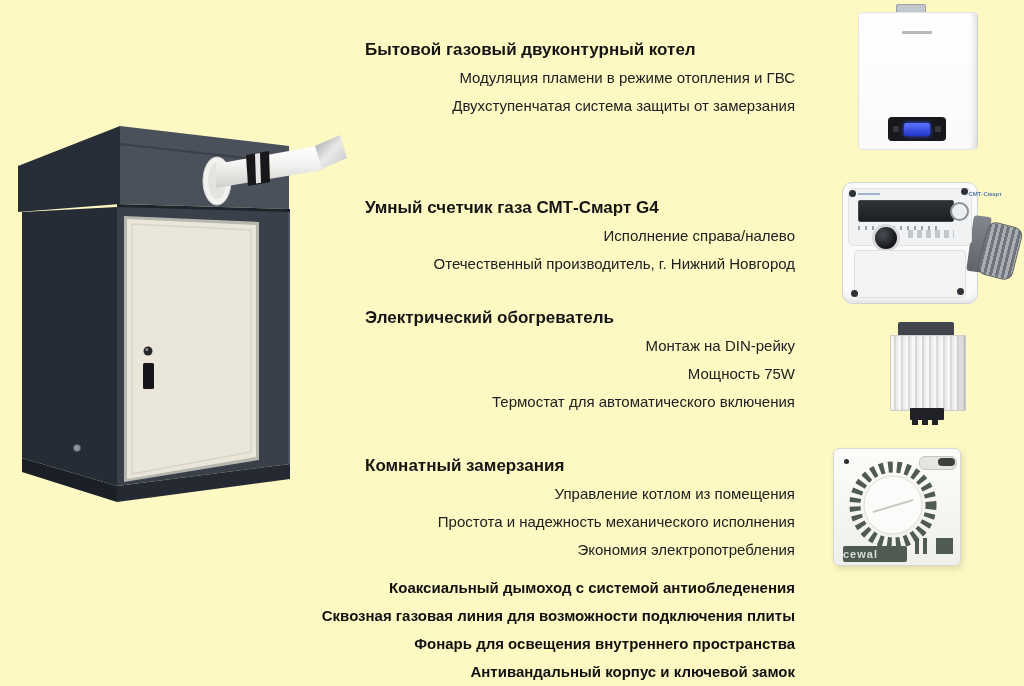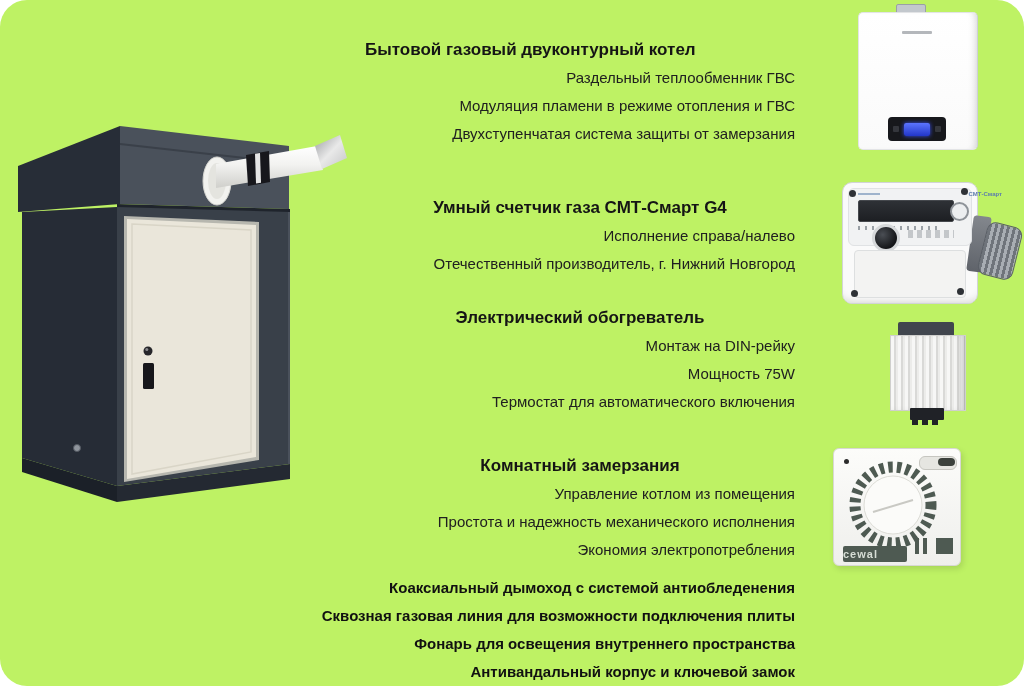--- a/index.html
+++ b/index.html
@@ -4,27 +4,27 @@
 <style>
   html,body{margin:0;padding:0;}
   body{
     width:1024px;height:686px;
     background:#ffffff;
     font-family:"Liberation Sans", sans-serif;
     color:#1a1a1a;
     position:relative;
     overflow:hidden;
   }
-  .slide{position:absolute;inset:0;background:#bef264;border-radius:27px;}
+  .slide{position:absolute;inset:0;background:#fef9c3;}
 
   
   .sec{position:absolute;left:365px;width:430px;}
   .sec-title{
     margin:0;font-size:17px;font-weight:bold;line-height:28px;
-    text-align:center;color:#151515;white-space:nowrap;
+    text-align:left;color:#151515;white-space:nowrap;
   }
   .sec-title.left{text-align:left;}
   .sec-item{
     font-size:15px;line-height:28px;text-align:right;color:#202020;white-space:nowrap;
   }
   .sec1{top:36px}.sec2{top:194px}.sec3{top:304px}.sec4{top:452px}
   .footer-block{position:absolute;left:250px;top:574px;width:545px;}
   .footer-line{
     font-size:15px;font-weight:bold;line-height:28px;text-align:right;
     color:#111;white-space:nowrap;
@@ -149,21 +149,20 @@
       <ellipse cx="205" cy="63" rx="9" ry="18" fill="#e4e4df"></ellipse>
       <polygon points="204,46 305,28 311,52 204,70" fill="url(#pipeGrad)"></polygon>
       <polygon points="234,37 257,33 258,64 236,68" fill="#17171c"></polygon>
       <polygon points="243,35.8 248,35 249,64.8 244,65.6" fill="#e6e6e6"></polygon>
       <polygon points="303,28 328,17 335,40 310,51" fill="url(#tipGrad)"></polygon>
     </svg>
   </div>
 
   <div class="sec sec1">
     <h3 class="sec-title left">Бытовой газовый двуконтурный котел</h3>
-    <div class="sec-item">Раздельный теплообменник ГВС</div>
     <div class="sec-item">Модуляция пламени в режиме отопления и ГВС</div>
     <div class="sec-item">Двухступенчатая система защиты от замерзания</div>
   </div>
 
   <div class="sec sec2">
     <h3 class="sec-title">Умный счетчик газа СМТ-Смарт G4</h3>
     <div class="sec-item">Исполнение справа/налево</div>
     <div class="sec-item">Отечественный производитель, г. Нижний Новгород</div>
   </div>
 

